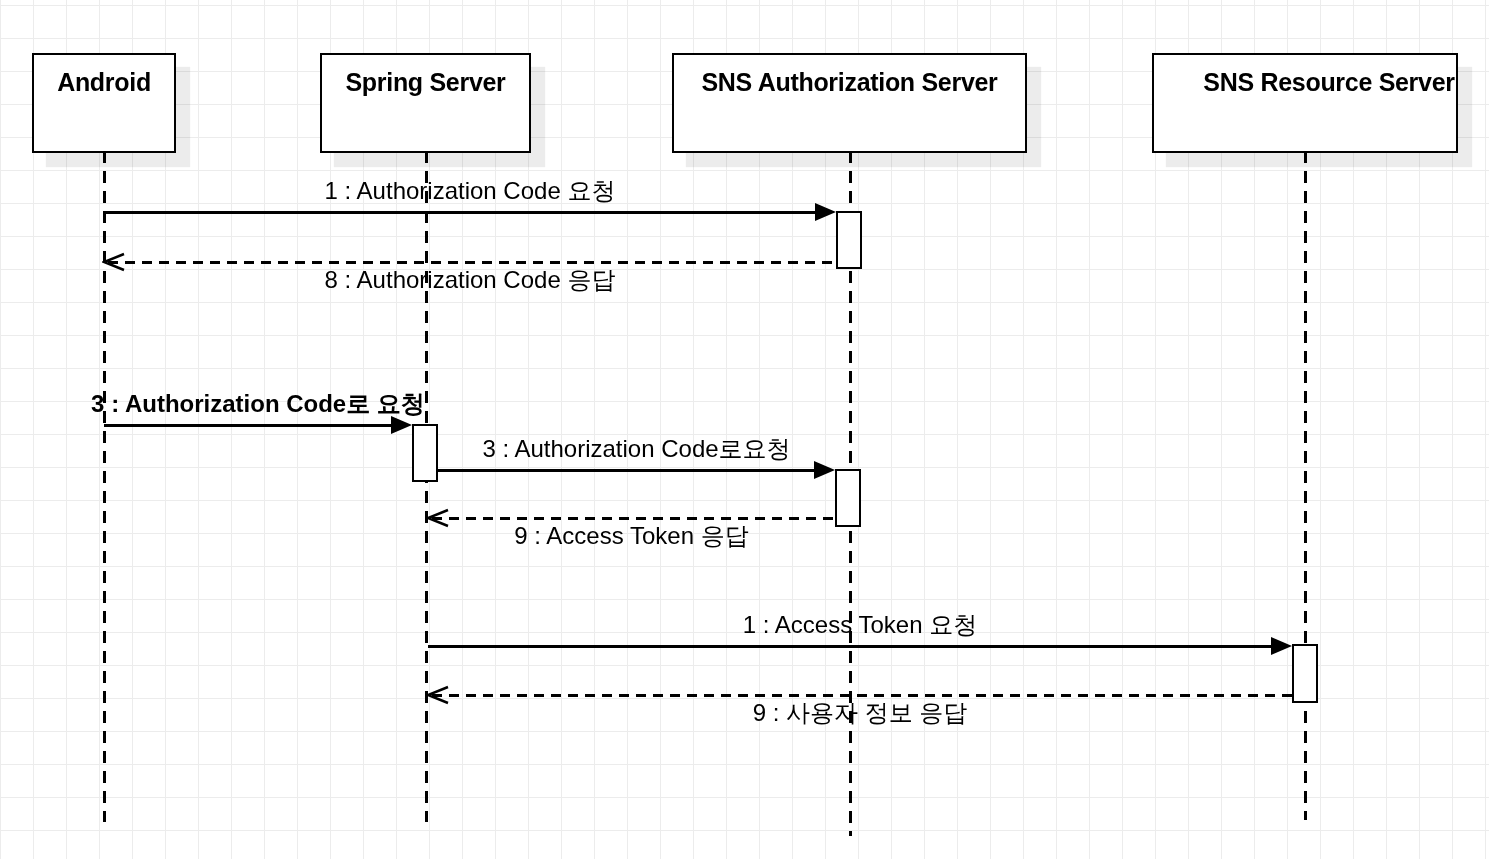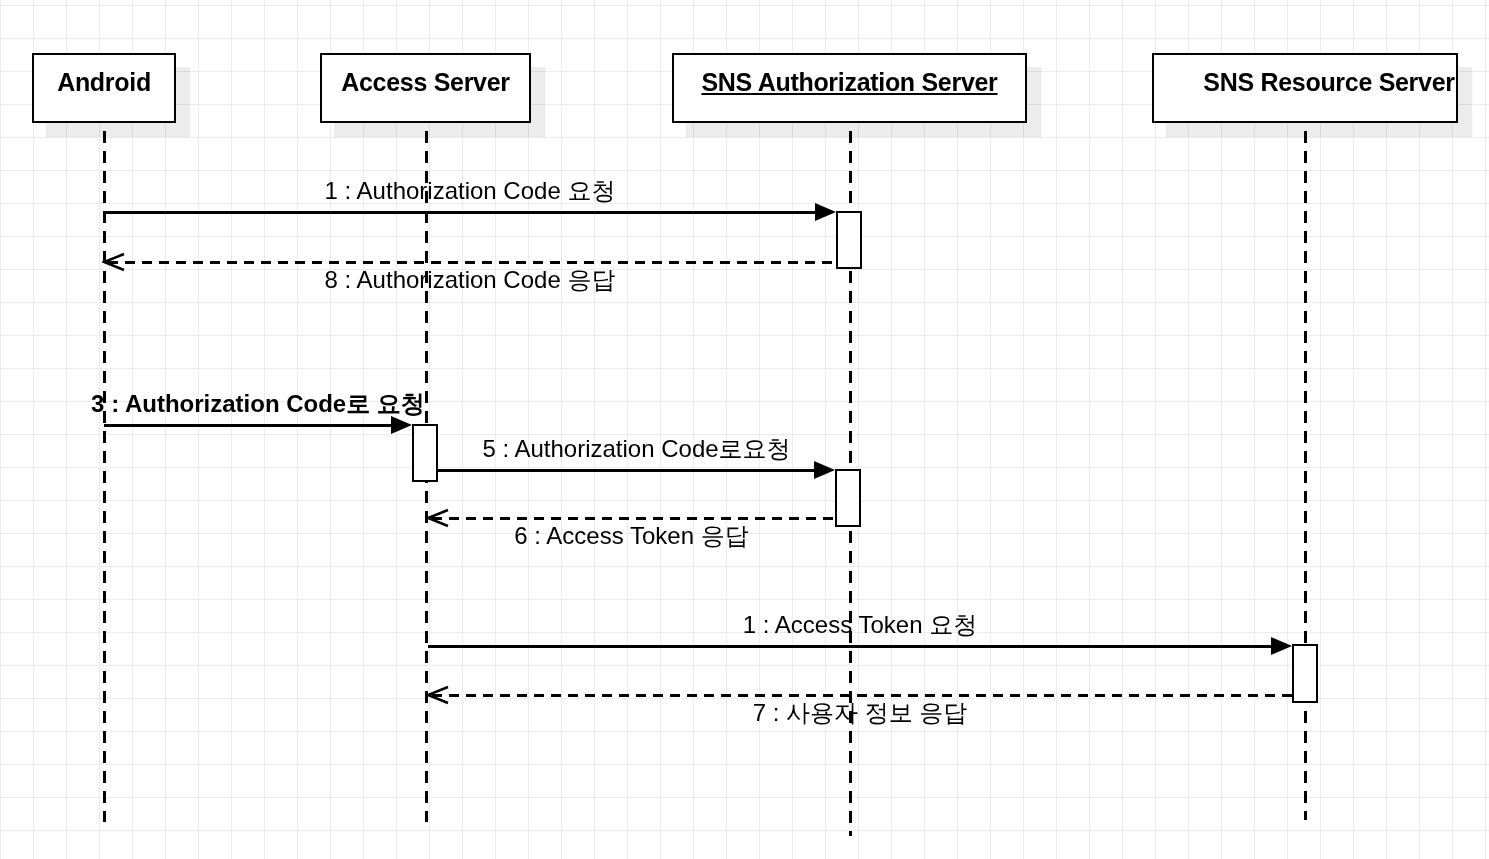--- a/index.html
+++ b/index.html
@@ -13,21 +13,21 @@
       linear-gradient(to right, #ececec 1px, transparent 1px),
       linear-gradient(to bottom, #ececec 1px, transparent 1px);
     background-size: 33px 33px;
     background-position: 0px 5px;
     font-family: "Liberation Sans", sans-serif;
     color: #000;
   }
   .actor {
     position: absolute;
     top: 53px;
-    height: 70px;
+    height: 100px;
     box-sizing: border-box;
     background: #ffffff;
     border: 2.5px solid #000;
     box-shadow: 14px 14px 1px rgba(0,0,0,0.075);
     display: flex;
     justify-content: center;
     align-items: flex-start;
     padding-top: 13px;
     font-weight: bold;
     font-size: 25px;
@@ -86,23 +86,23 @@
 
   <div class="lifeline" style="left:103px; top:131px; height:691px;"></div>
   <div class="lifeline" style="left:425px; top:131px; height:691px;"></div>
   <div class="lifeline" style="left:849px; top:131px; height:705px;"></div>
   <div class="lifeline" style="left:1304px; top:131px; height:689px;"></div>
 
   <div class="actor" style="left:32px;  width:144px;">
     <span>Android</span>
   </div>
   <div class="actor" style="left:320px; width:211px;">
-    <span>Access Server</span>
+    <span>Spring Server</span>
   </div>
-  <div class="actor" style="left:672px; width:355px;text-decoration:underline;">
+  <div class="actor" style="left:672px; width:355px;">
     <span>SNS Authorization Server</span>
   </div>
   <div class="actor" style="left:1152px; width:306px;padding-left:48px;">
     <span>SNS Resource Server</span>
   </div>
 
   <div class="bar" style="left:836px; top:211px; height:58px;"></div>
   <div class="bar" style="left:412px; top:424px; height:58px;"></div>
   <div class="bar" style="left:835px; top:469px; height:58px;"></div>
   <div class="bar" style="left:1292px; top:644px; height:59px;"></div>
@@ -121,40 +121,40 @@
     <div class="mlabel" style="left:104px; top:266px; width:732px;">8 : Authorization Code 응답</div>
   </div>
 
   <div>
     <div class="mlabel" style="left:78px; top:390px; width:360px;font-weight:bold;">3 : Authorization Code로 요청</div>
     <div class="mline solid" style="left:104px; top:424px; width:292px;"></div>
     <div class="arrow-filled" style="left:391px; top:416px;"></div>
   </div>
 
   <div>
-    <div class="mlabel" style="left:438px; top:435px; width:397px;">5 : Authorization Code로요청</div>
+    <div class="mlabel" style="left:438px; top:435px; width:397px;">3 : Authorization Code로요청</div>
     <div class="mline solid" style="left:438px; top:469px; width:381px;"></div>
     <div class="arrow-filled" style="left:814px; top:461px;"></div>
   </div>
 
   <div>
     <div class="mline dashed" style="left:432px; top:517px; width:403px;"></div>
     <svg class="arrow-open" style="left:426px; top:508px;" width="24" height="20" viewBox="0 0 24 20">
       <polyline points="22,2 2,10 22,18" fill="none" stroke="#000" stroke-width="2.5"></polyline>
     </svg>
-    <div class="mlabel" style="left:428px; top:522px; width:407px;">6 : Access Token 응답</div>
+    <div class="mlabel" style="left:428px; top:522px; width:407px;">9 : Access Token 응답</div>
   </div>
 
   <div>
     <div class="mlabel" style="left:428px; top:611px; width:864px;">1 : Access Token 요청</div>
     <div class="mline solid" style="left:428px; top:645px; width:848px;"></div>
     <div class="arrow-filled" style="left:1271px; top:637px;"></div>
   </div>
 
   <div>
     <div class="mline dashed" style="left:432px; top:694px; width:860px;"></div>
     <svg class="arrow-open" style="left:426px; top:685px;" width="24" height="20" viewBox="0 0 24 20">
       <polyline points="22,2 2,10 22,18" fill="none" stroke="#000" stroke-width="2.5"></polyline>
     </svg>
-    <div class="mlabel" style="left:428px; top:699px; width:864px;">7 : 사용자 정보 응답</div>
+    <div class="mlabel" style="left:428px; top:699px; width:864px;">9 : 사용자 정보 응답</div>
   </div>
 
 </div>
 
 </body></html>

